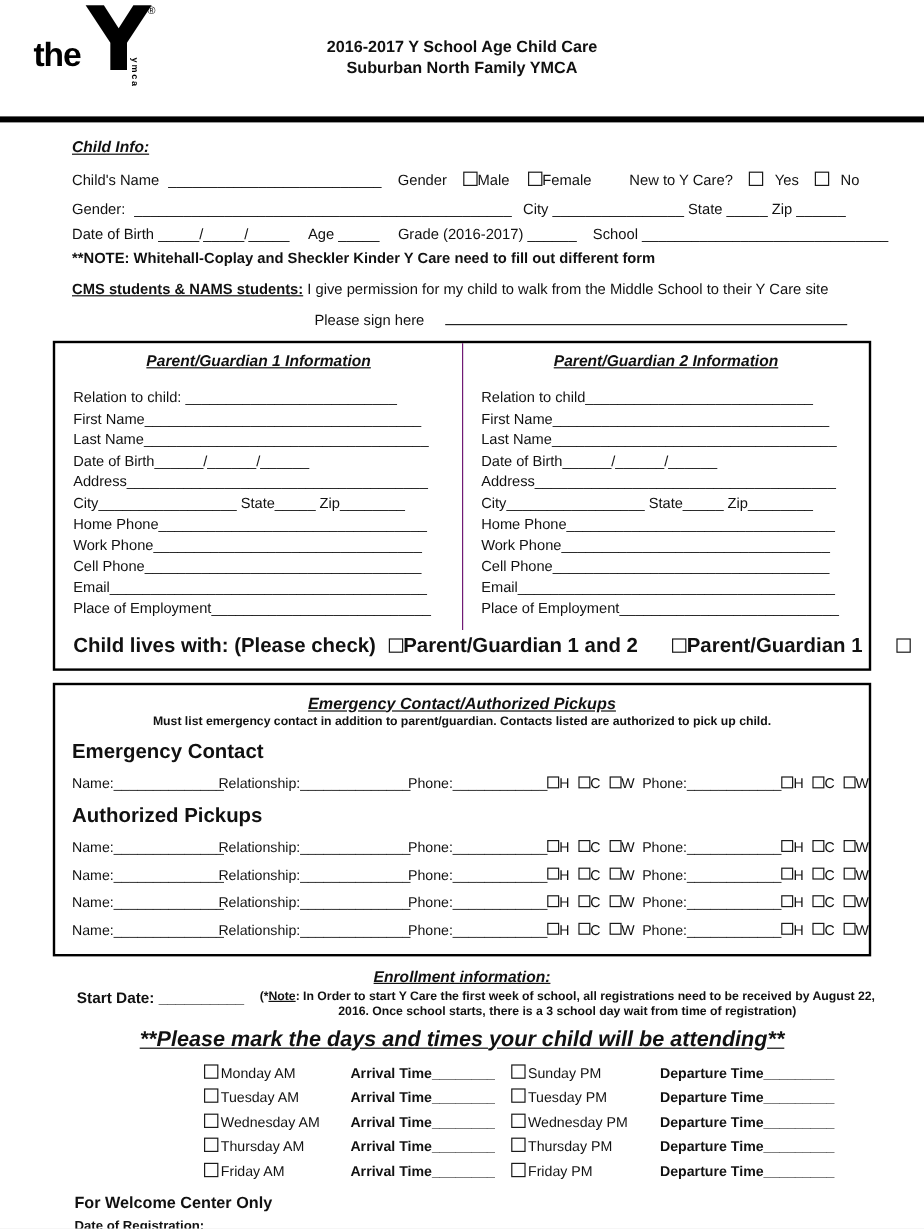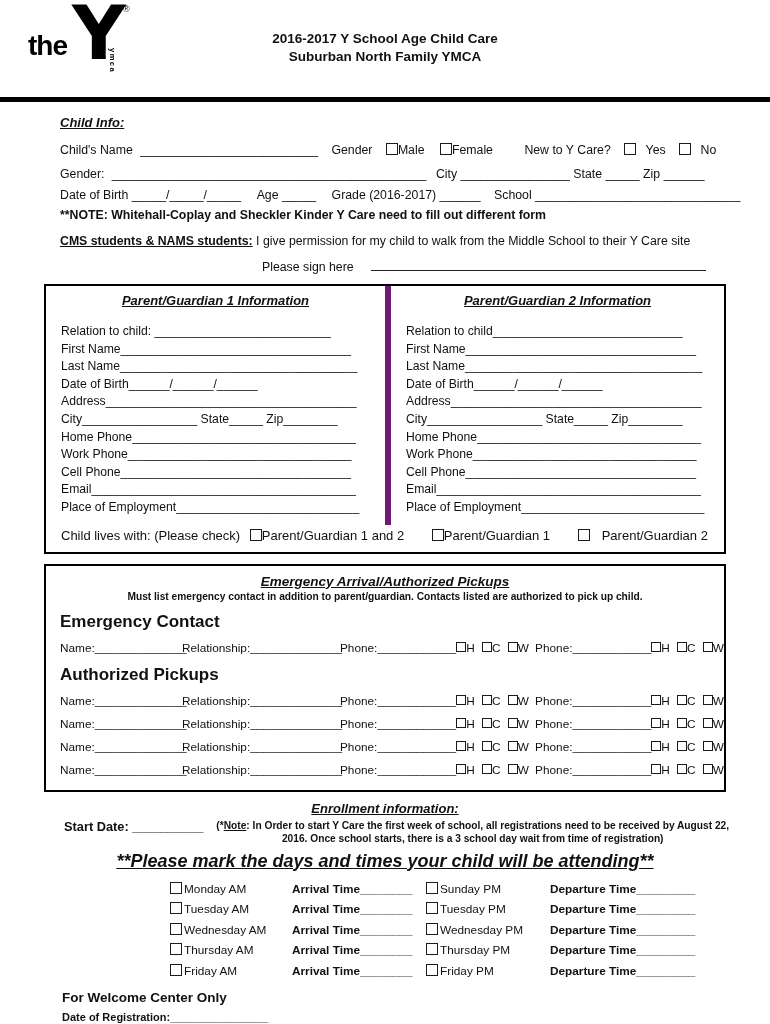--- a/index.html
+++ b/index.html
@@ -29,25 +29,25 @@
   .sp12{margin-left:12px} .sp24{margin-left:24px} .sp28{margin-left:28px}
 
   .ci-heading { margin:13px 0 0 60px; font-size:13px; }
   .mt12{margin-top:12px} .mt8{margin-top:8px} .mt5{margin-top:5px} .mt4{margin-top:4px} .mt10{margin-top:10px}
   .sign-row { margin-top:10px; margin-left:262px; font-size:12.3px; }
   .sign-line { display:inline-block; width:335px; border-bottom:1.2px solid #222; height:11px; margin-left:14px; }
 
   
   .box { margin:10px 44px 0 44px; border:2px solid #000; background:#fff; }
   .pg-grid { display:grid; grid-template-columns:1fr 1fr; }
-  .pg-col2 { border-left:6px solid #701a75; }
+  .pg-col2 { border-left:1px solid #701a75; }
   .pg-header { text-align:center; font-size:13px; padding-top:7px; }
   .pg-fields { padding:15px 17px 8px 15px; }
   .pg-field { font-size:12.2px; line-height:17.6px; white-space:nowrap; }
-  .lives-row { padding:3px 0 9px 15px; font-size:13px; white-space:nowrap; }
+  .lives-row { padding:3px 0 9px 15px; font-size:17px; white-space:nowrap;font-weight:bold; }
 
   .em-title { text-align:center; font-size:13.5px; margin-top:8px; }
   .em-sub { text-align:center; font-weight:bold; font-size:10.2px; margin-top:2px; }
   .em-h { font-weight:bold; font-size:17px; margin:10px 0 0 14px; }
   .ec-row { display:flex; align-items:baseline; margin:9px 0 0 14px; font-size:11.8px; white-space:nowrap; }
   .ec-row.last { margin-bottom:13px; }
   .c-name{width:122px} .c-rel{width:158px} .c-phone{width:120px} .c-hcw{width:86px} .c-phone2{width:120px}
 
   .en-title { text-align:center; font-size:13px; margin-top:9px; }
   .start-row { display:flex; margin:3px 36px 0 64px; align-items:flex-start; }
@@ -169,21 +169,21 @@
     </div>
     <div class="lives-row">
       <span>Child lives with: (Please check)</span>
       <span class="cb sp6"></span><span>Parent/Guardian 1 and 2</span>
       <span class="cb sp24"></span><span>Parent/Guardian 1</span>
       <span class="cb sp24"></span><span class="sp12">Parent/Guardian 2</span>
     </div>
   </div>
 
   <div class="box">
-    <div class="em-title bi-u">Emergency Arrival/Authorized Pickups</div>
+    <div class="em-title bi-u">Emergency Contact/Authorized Pickups</div>
     <div class="em-sub">Must list emergency contact in addition to parent/guardian.  Contacts listed are authorized to pick up child.</div>
     <div class="em-h">Emergency Contact</div>
 
     <div class="ec-row">
       <span class="c-name"><span>Name:</span><span>______________</span></span>
       <span class="c-rel"><span>Relationship:</span><span>______________</span></span>
       <span class="c-phone"><span>Phone:</span><span>____________</span></span>
       <span class="c-hcw">
         <span class="cb sm"></span><span>H</span>
         <span class="cb sm sp4"></span><span>C</span>

